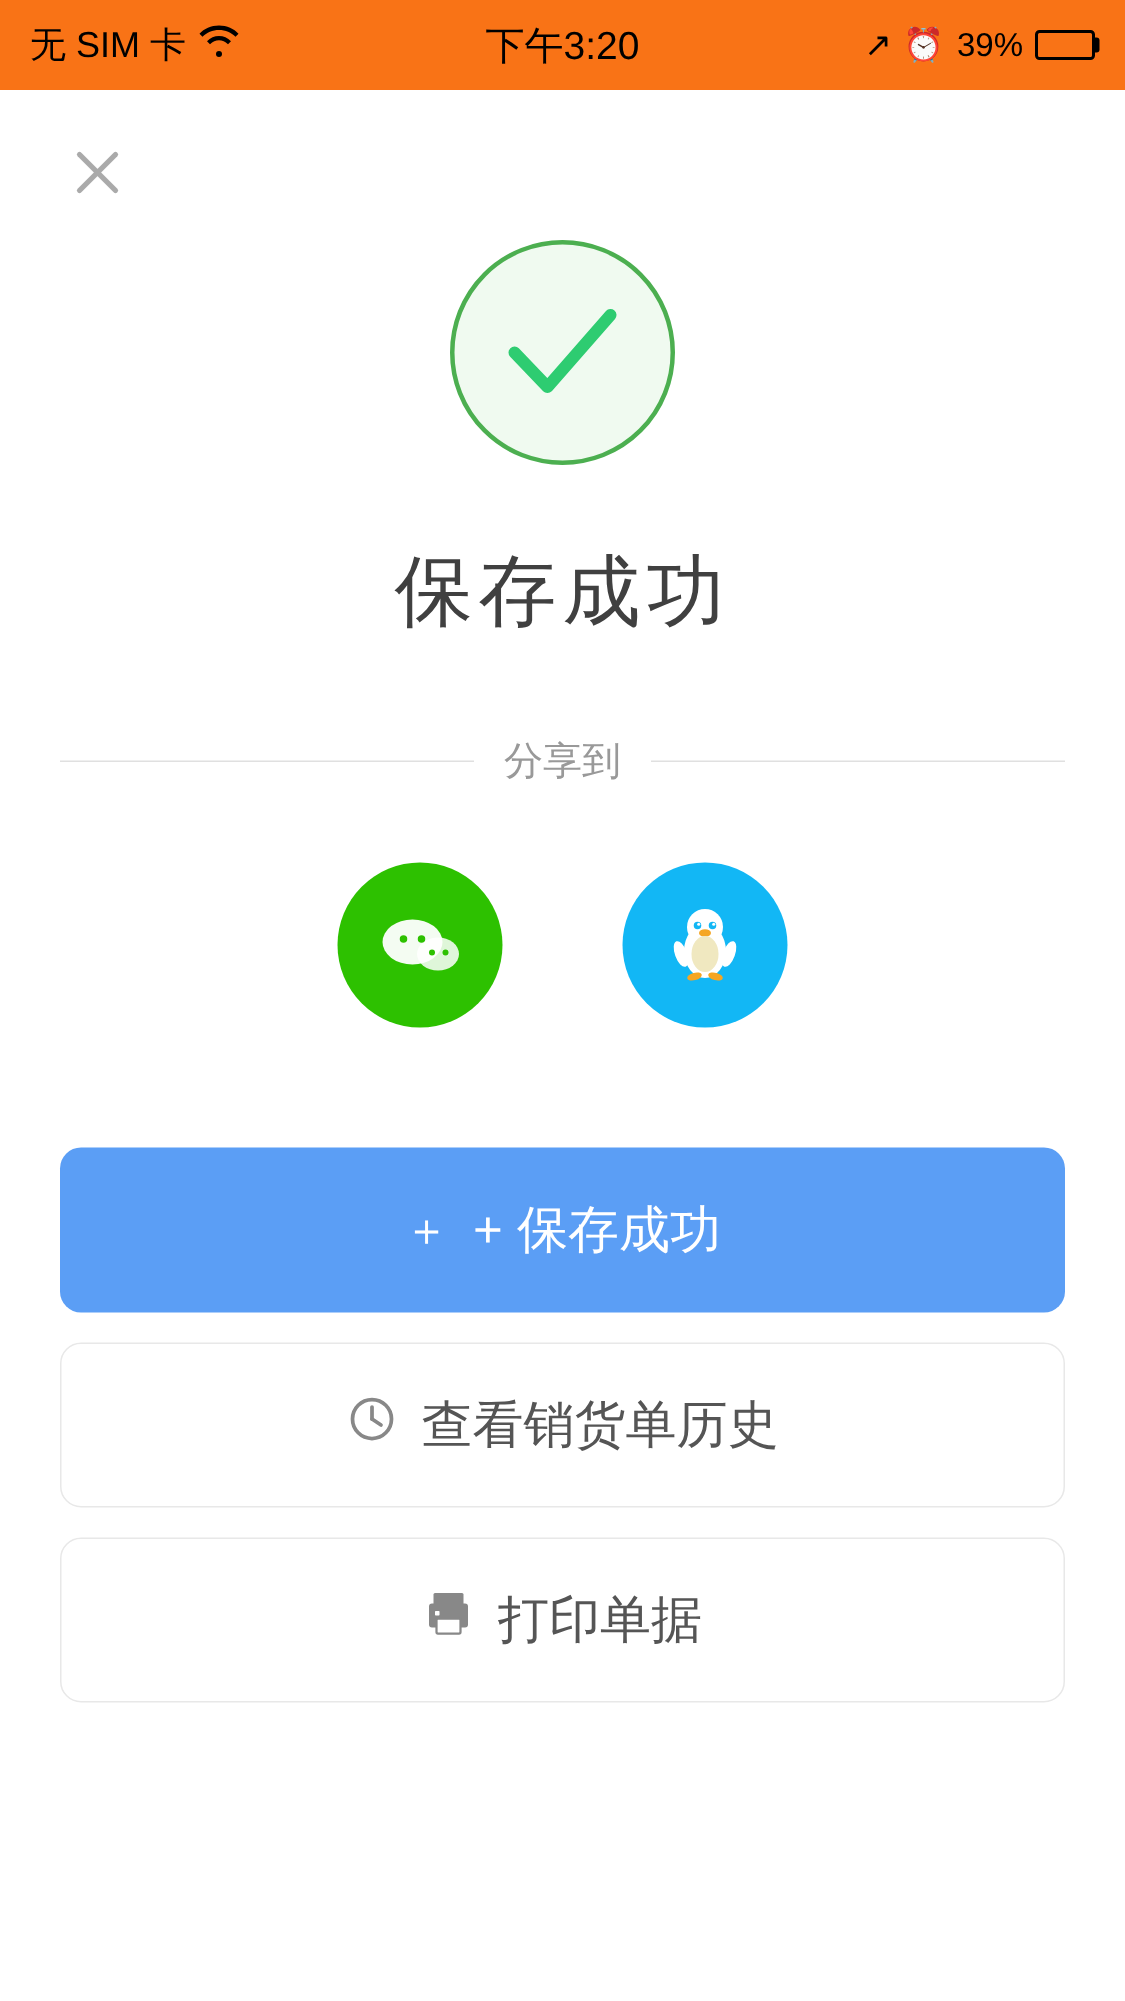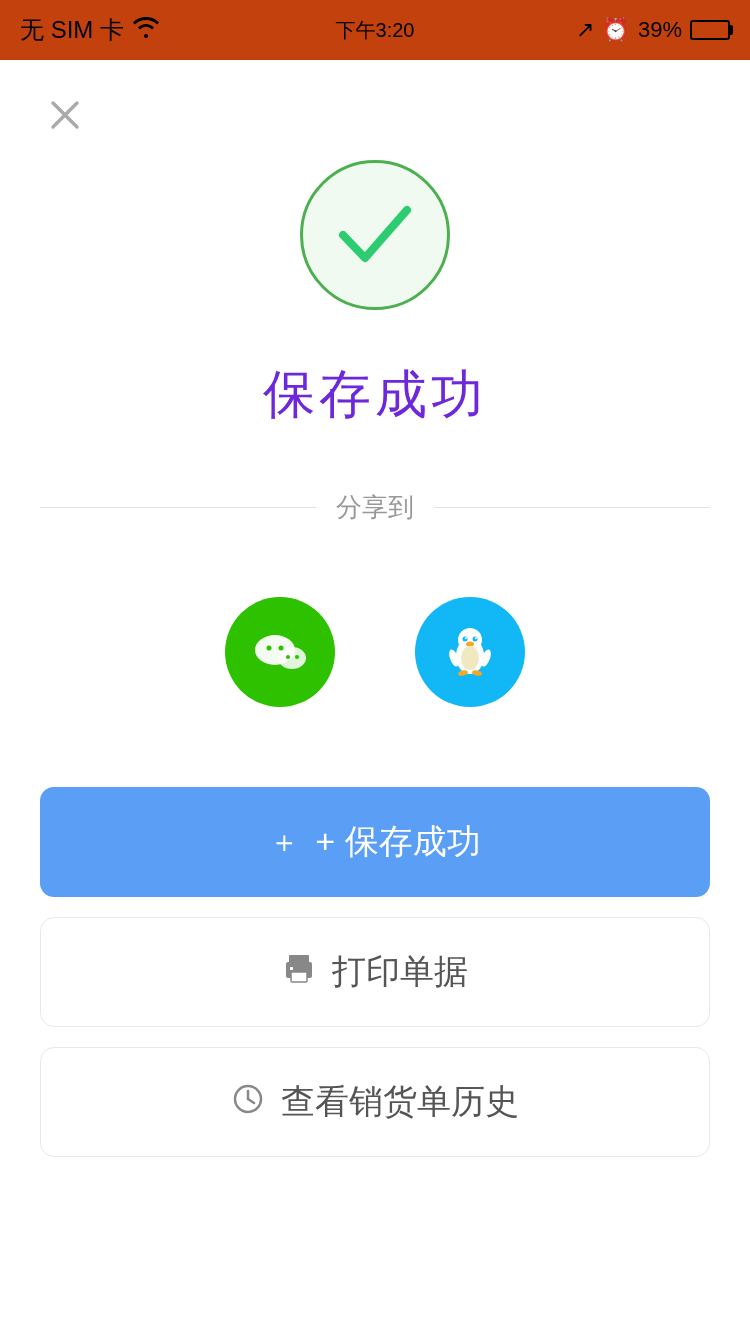--- a/index.html
+++ b/index.html
@@ -11,41 +11,41 @@
       background: #f5f5f5;
       font-family: -apple-system, "PingFang SC", "Helvetica Neue", sans-serif;
       overflow: hidden;
       position: relative;
     }
 
     
     .status-bar {
       width: 100%;
       height: 60px;
-      background: #c2410c;
+      background: #f97316;
       display: flex;
       align-items: center;
       justify-content: space-between;
       padding: 0 20px;
       position: relative;
     }
 
     .status-left {
       display: flex;
       align-items: center;
       gap: 8px;
       font-size: 24px;
       color: #000;
     }
 
     .status-center {
       position: absolute;
       left: 50%;
       transform: translateX(-50%);
-      font-size: 20px;
+      font-size: 26px;
       font-weight: 500;
       color: #000;
     }
 
     .status-right {
       display: flex;
       align-items: center;
       gap: 8px;
       font-size: 22px;
       color: #000;
@@ -130,32 +130,32 @@
       font-size: 80px;
       line-height: 1;
       display: flex;
       align-items: center;
       justify-content: center;
     }
 
     .success-title {
       font-size: 52px;
       font-weight: 400;
-      color: #6d28d9;
+      color: #404040;
       margin-bottom: 60px;
       letter-spacing: 4px;
     }
 
     
     .share-divider {
       width: 100%;
       display: flex;
       align-items: center;
       padding: 0 40px;
-      margin-bottom: 72px;
+      margin-bottom: 50px;
     }
 
     .share-line {
       flex: 1;
       height: 1px;
       background: #e0e0e0;
     }
 
     .share-label {
       font-size: 26px;
@@ -339,36 +339,36 @@
     <div class="action-buttons">
 
       <button class="action-btn action-btn-primary">
         <span class="btn-icon">＋</span>
         <span>+ 保存成功</span>
       </button>
 
       <button class="action-btn action-btn-secondary">
         <span class="btn-icon">
           <svg width="34" height="34" viewBox="0 0 34 34" fill="none">
+            <circle cx="17" cy="17" r="13" stroke="#888" stroke-width="2.5" fill="none"></circle>
+            <line x1="17" y1="9" x2="17" y2="17" stroke="#888" stroke-width="2.5" stroke-linecap="round"></line>
+            <line x1="17" y1="17" x2="23" y2="21" stroke="#888" stroke-width="2.5" stroke-linecap="round"></line>
+          </svg>
+        </span>
+        <span>查看销货单历史</span>
+      </button>
+
+      <button class="action-btn action-btn-secondary">
+        <span class="btn-icon">
+          <svg width="34" height="34" viewBox="0 0 34 34" fill="none">
             <rect x="7" y="3" width="20" height="10" rx="1" fill="#888"></rect>
             <rect x="4" y="10" width="26" height="16" rx="2" fill="#888"></rect>
             <rect x="9" y="20" width="16" height="10" rx="1" fill="white" stroke="#888" stroke-width="1.5"></rect>
             <rect x="8" y="15" width="3" height="3" rx="0.5" fill="white"></rect>
           </svg>
         </span>
         <span>打印单据</span>
       </button>
 
-      <button class="action-btn action-btn-secondary">
-        <span class="btn-icon">
-          <svg width="34" height="34" viewBox="0 0 34 34" fill="none">
-            <circle cx="17" cy="17" r="13" stroke="#888" stroke-width="2.5" fill="none"></circle>
-            <line x1="17" y1="9" x2="17" y2="17" stroke="#888" stroke-width="2.5" stroke-linecap="round"></line>
-            <line x1="17" y1="17" x2="23" y2="21" stroke="#888" stroke-width="2.5" stroke-linecap="round"></line>
-          </svg>
-        </span>
-        <span>查看销货单历史</span>
-      </button>
-
     </div>
 
   </div>
 </div>
 
 </body></html>

